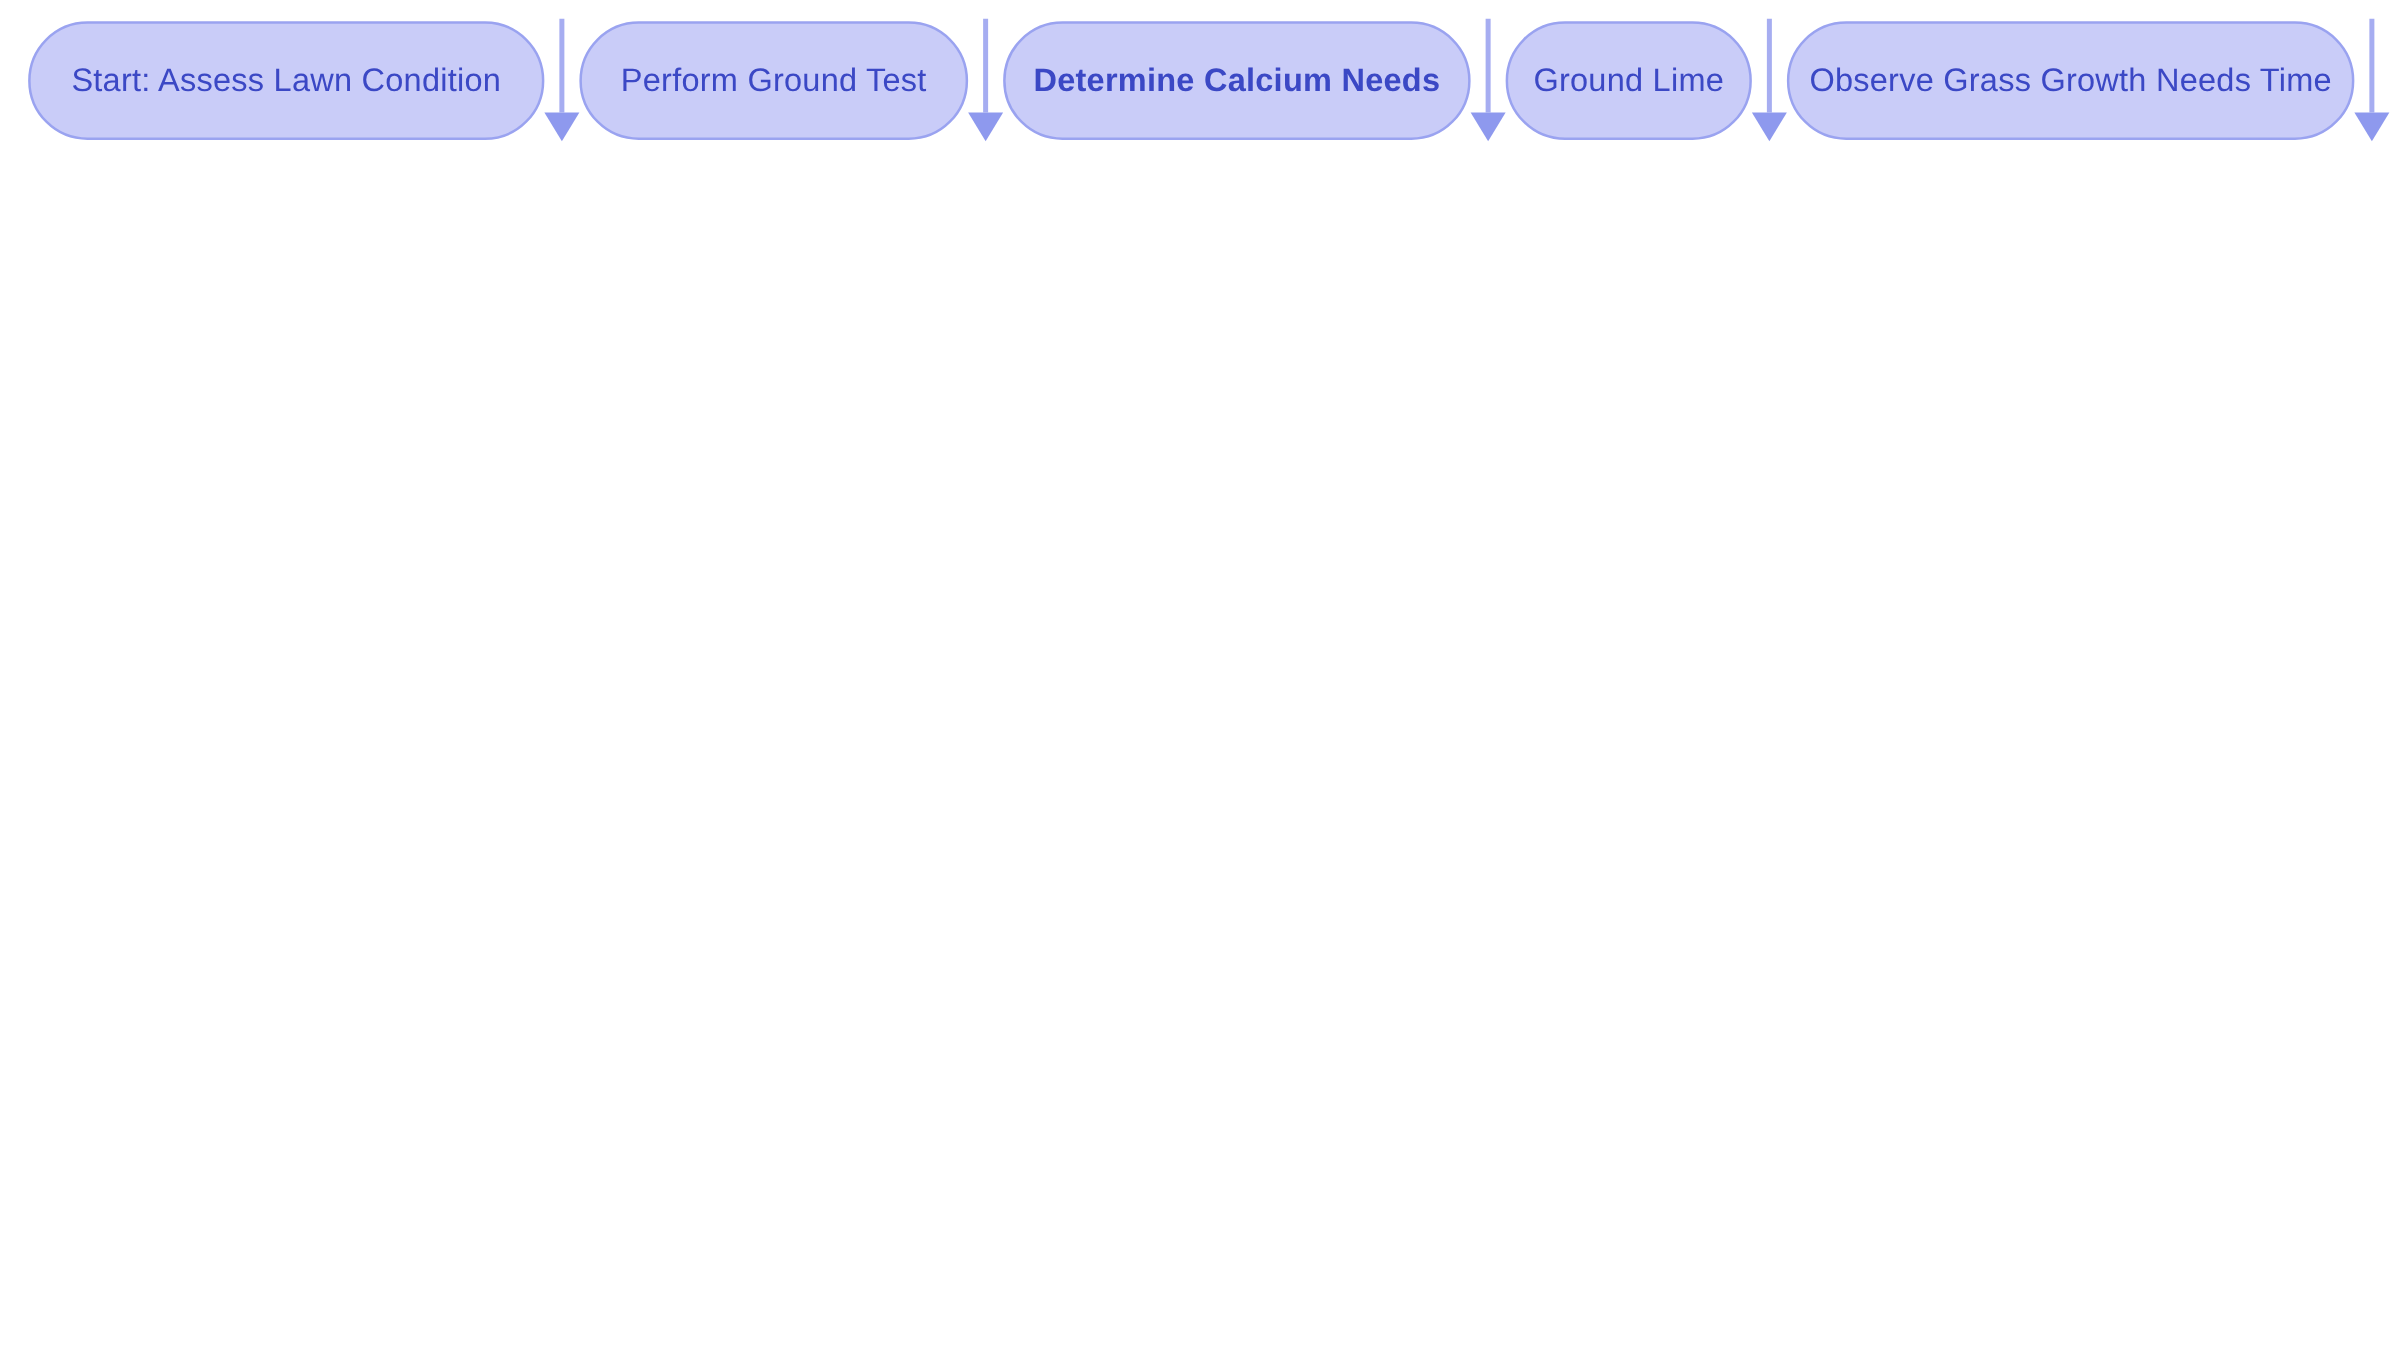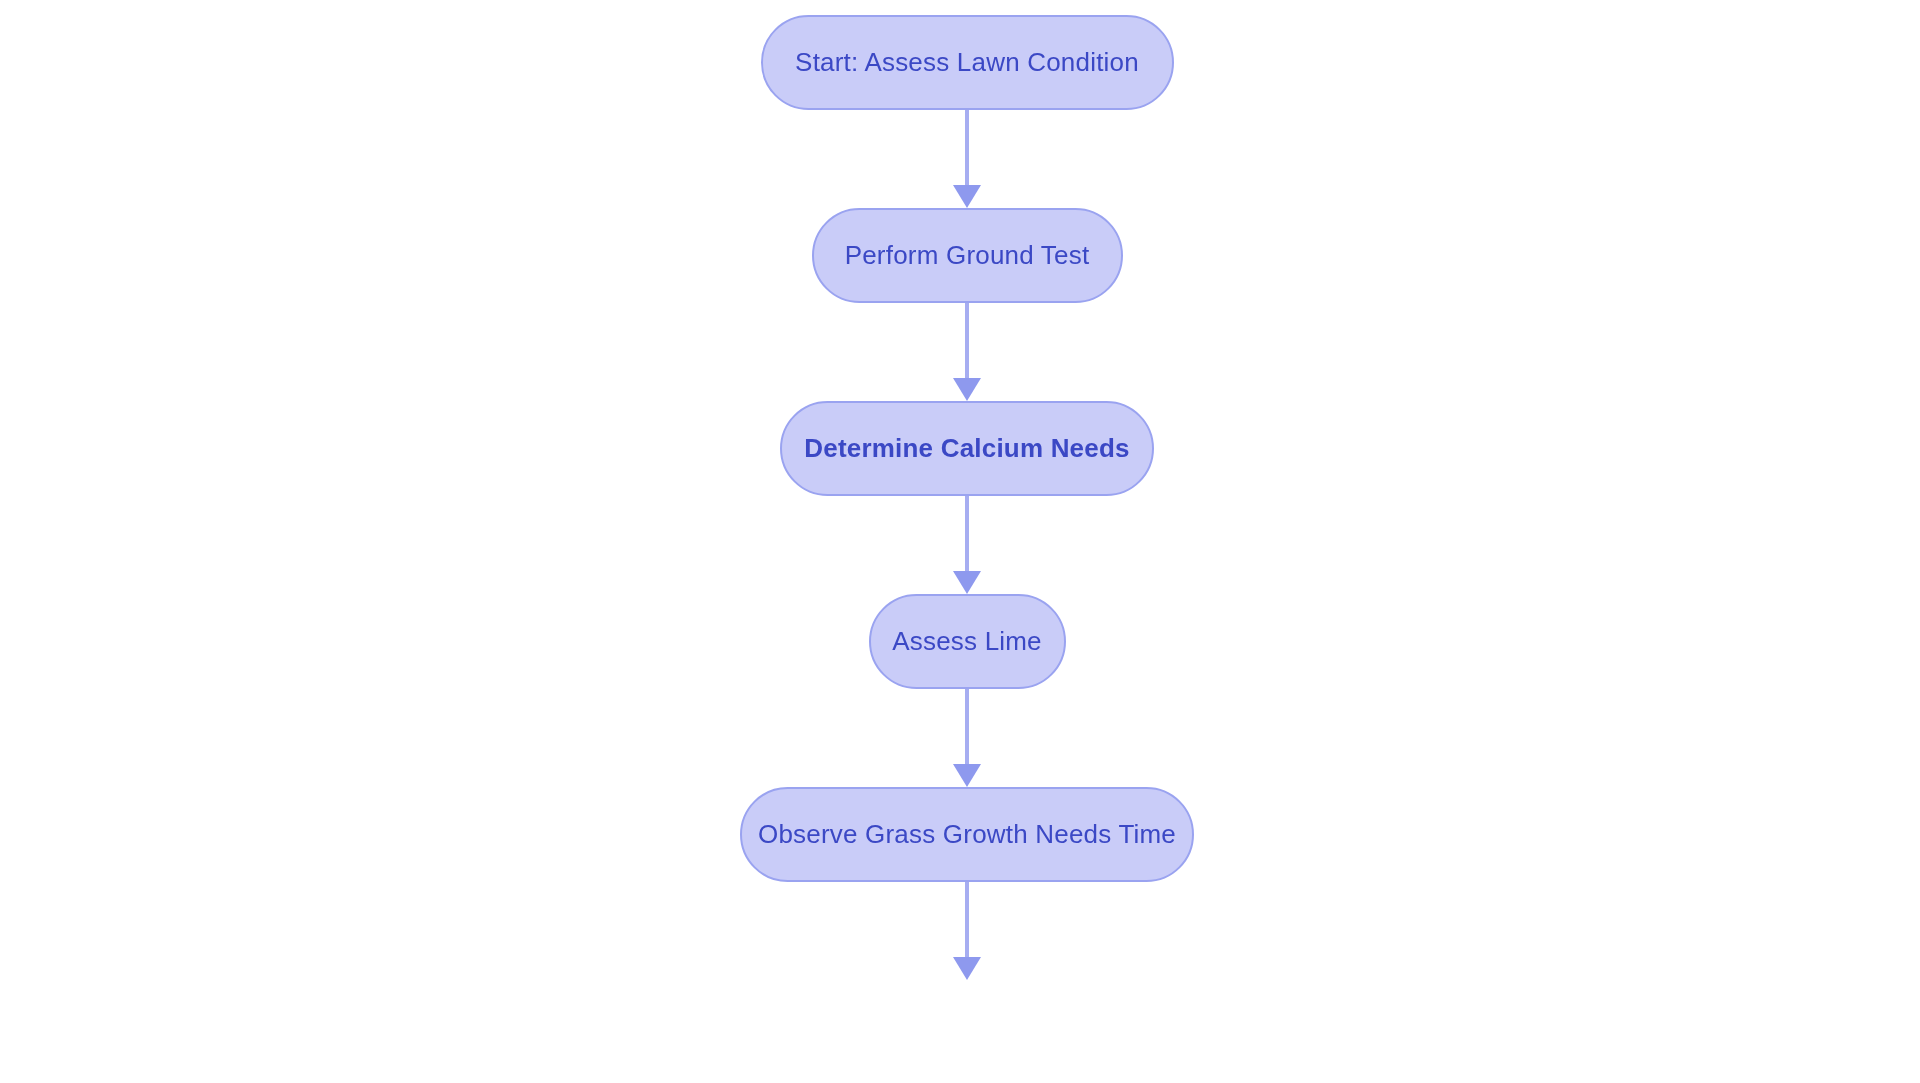--- a/index.html
+++ b/index.html
@@ -10,21 +10,21 @@
     height: 1083px;
     overflow: hidden;
     font-family: "Liberation Sans", sans-serif;
   }
   .flow {
     position: absolute;
     left: 50%;
     top: 15px;
     transform: translateX(calc(-50% + 7px));
     display: flex;
-    flex-direction: column;
+    flex-direction: row;
     align-items: center;
   }
   .node {
     box-sizing: border-box;
     height: 95px;
     background: #c9ccf8;
     border: 2px solid #9aa3f0;
     border-radius: 48px;
     color: #3b48c5;
     font-size: 26px;
@@ -86,21 +86,21 @@
   <div class="node n3">
     <span>Determine Calcium Needs</span>
   </div>
 
   <div class="arrow">
     <div class="stem"></div>
     <div class="head"></div>
   </div>
 
   <div class="node n4">
-    <span>Assess Lime</span>
+    <span>Ground Lime</span>
   </div>
 
   <div class="arrow">
     <div class="stem"></div>
     <div class="head"></div>
   </div>
 
   <div class="node n5">
     <span>Observe Grass Growth Needs Time</span>
   </div>

